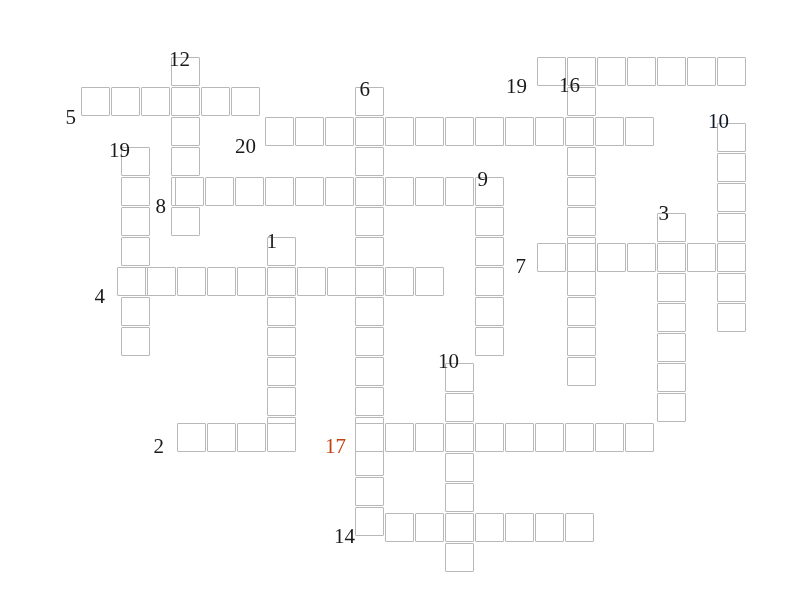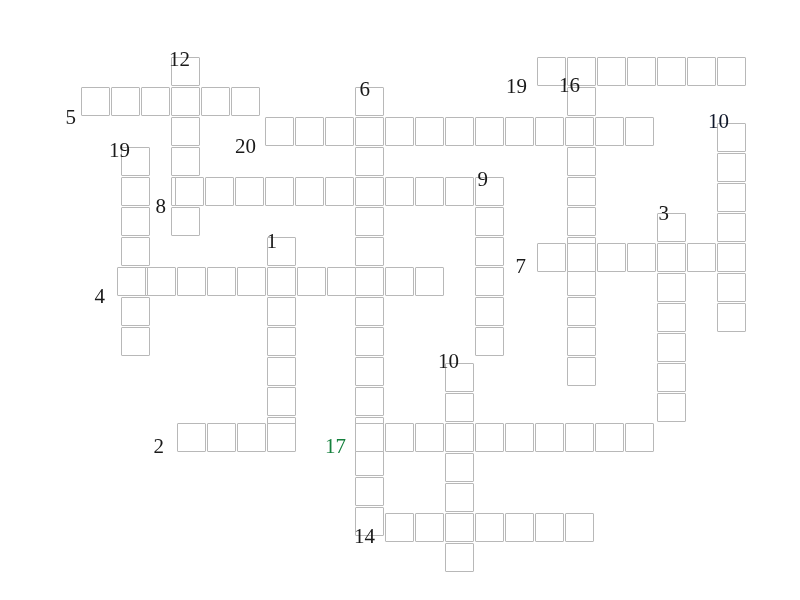--- a/index.html
+++ b/index.html
@@ -182,18 +182,18 @@
     <div class="cw-num" style="color: rgb(26, 26, 26); left: 83px; top: 289px; width: 22px;">4</div>
     <div class="cw-num" style="color: rgb(26, 26, 26); left: 54px; top: 110px; width: 22px;">5</div>
     <div class="cw-num" style="color: rgb(26, 26, 26); left: 348px; top: 82px; width: 22px;">6</div>
     <div class="cw-num" style="color: rgb(26, 26, 26); left: 504px; top: 259px; width: 22px;">7</div>
     <div class="cw-num" style="color: rgb(26, 26, 26); left: 144px; top: 199px; width: 22px;">8</div>
     <div class="cw-num" style="color: rgb(26, 26, 26); left: 466px; top: 172px; width: 22px;">9</div>
     <div class="cw-num" style="color: #0f172a; left: 707px; top: 114px; width: 22px;">10</div>
     <div class="cw-num" style="color: rgb(26, 26, 26); left: 108px; top: 143px; width: 22px;">19</div>
     <div class="cw-num" style="color: rgb(26, 26, 26); left: 168px; top: 52px; width: 22px;">12</div>
     <div class="cw-num" style="color: rgb(26, 26, 26); left: 505px; top: 79px; width: 22px;">19</div>
-    <div class="cw-num" style="color: rgb(26, 26, 26); left: 353px; top: 529px; width: 22px;">14</div>
+    <div class="cw-num" style="color: rgb(26, 26, 26); left: 333px; top: 529px; width: 22px;">14</div>
     <div class="cw-num" style="color: rgb(26, 26, 26); left: 437px; top: 354px; width: 22px;">10</div>
     <div class="cw-num" style="color: rgb(26, 26, 26); left: 558px; top: 52px; width: 22px; margin-top: 26px;">16</div>
-    <div class="cw-num" style="color: #15803d; left: 324px; top: 439px; width: 22px;">17</div>
+    <div class="cw-num" style="color: #c2410c; left: 324px; top: 439px; width: 22px;">17</div>
     <div class="cw-num" style="color: rgb(26, 26, 26); left: 234px; top: 139px; width: 22px;">20</div>
   </div>
 
 </body></html>

